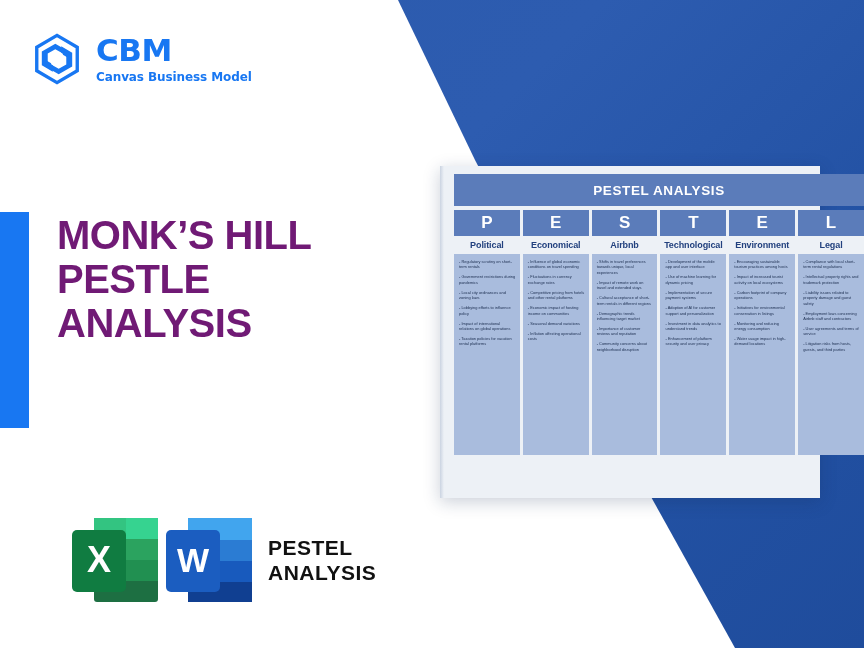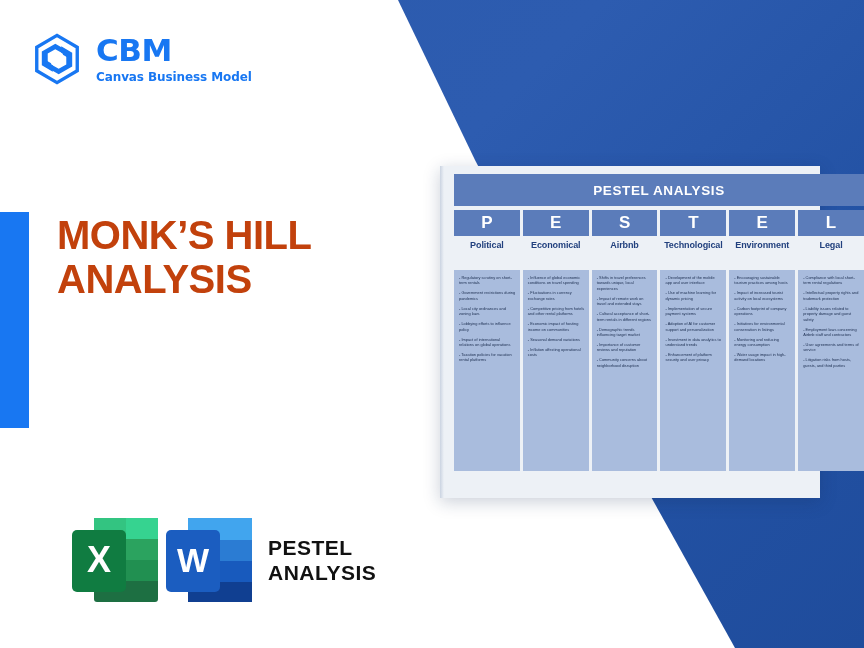--- a/index.html
+++ b/index.html
@@ -24,21 +24,21 @@
   
   .logo-wrap{position:absolute;left:30px;top:32px;display:flex;align-items:center;gap:12px;z-index:5;}
   .logo-mark{width:54px;height:54px;flex:none;}
   .logo-text{display:flex;flex-direction:column;line-height:1;}
   .logo-cbm{font-size:31px;font-weight:bold;color:#1877f2;letter-spacing:-0.5px;font-family:"DejaVu Sans",sans-serif;}
   .logo-sub{font-size:12px;font-weight:bold;color:#1877f2;margin-top:5px;letter-spacing:-0.1px;font-family:"DejaVu Sans",sans-serif;}
 
   
   .headline{
     position:absolute;left:57px;top:213px;width:350px;z-index:5;
-    font-size:40px;line-height:44px;font-weight:bold;color:#c2410c;
+    font-size:40px;line-height:44px;font-weight:bold;color:#701a75;
     letter-spacing:-0.5px;
   }
   .headline div{white-space:nowrap;}
 
   
   .icon-row{position:absolute;left:72px;top:512px;display:flex;align-items:center;z-index:5;}
   .xls-icon{position:relative;width:86px;height:96px;flex:none;}
   .doc-icon{position:relative;width:86px;height:96px;flex:none;margin-left:8px;}
   .file-label{
     margin-left:16px;font-size:21px;font-weight:bold;color:#111;line-height:25px;letter-spacing:0.5px;
@@ -57,21 +57,21 @@
     letter-spacing:0.6px;padding:9px 0 8px;margin-bottom:4px;
   }
   .cols{display:flex;gap:3px;}
   .col{flex:1 1 0;min-width:0;display:flex;flex-direction:column;}
   .col-letter{
     background:#5b7cba;color:#fff;text-align:center;font-weight:bold;font-size:17px;
     padding:3px 0 3px;line-height:20px;
   }
   .col-name{
     text-align:center;color:#22417e;font-weight:bold;font-size:9px;
-    padding:4px 0 20px;background:#edf1f6;letter-spacing:-0.1px;
+    padding:4px 0 4px;background:#edf1f6;letter-spacing:-0.1px;
   }
   .col-body{
     background:#a9bcdd;padding:5px 4px 6px 5px;flex:1 1 auto;min-height:190px;
   }
   .col-body .item{
     font-size:3.9px;line-height:5.4px;color:#1b2d4f;margin-bottom:4.6px;
     letter-spacing:0.02px;
   }
   .col-body .item:last-child{margin-bottom:0;}
   .card-edge{
@@ -98,20 +98,21 @@
       </g>
     </svg>
     <div class="logo-text">
       <div class="logo-cbm">CBM</div>
       <div class="logo-sub">Canvas Business Model</div>
     </div>
   </div>
 
   <div class="headline">
     <div>MONK’S HILL</div>
+    <div>PESTLE</div>
     <div>ANALYSIS</div>
   </div>
 
   <div class="icon-row">
     <div class="xls-icon">
       <svg viewBox="0 0 86 96" width="86" height="96">
         <rect x="22" y="6" width="64" height="84" rx="3" fill="#1d6f42"></rect>
         <rect x="22" y="6" width="64" height="21" fill="#33c481"></rect>
         <rect x="54" y="6" width="32" height="21" fill="#36d390"></rect>
         <rect x="54" y="27" width="32" height="21" fill="#2ba35f"></rect>

